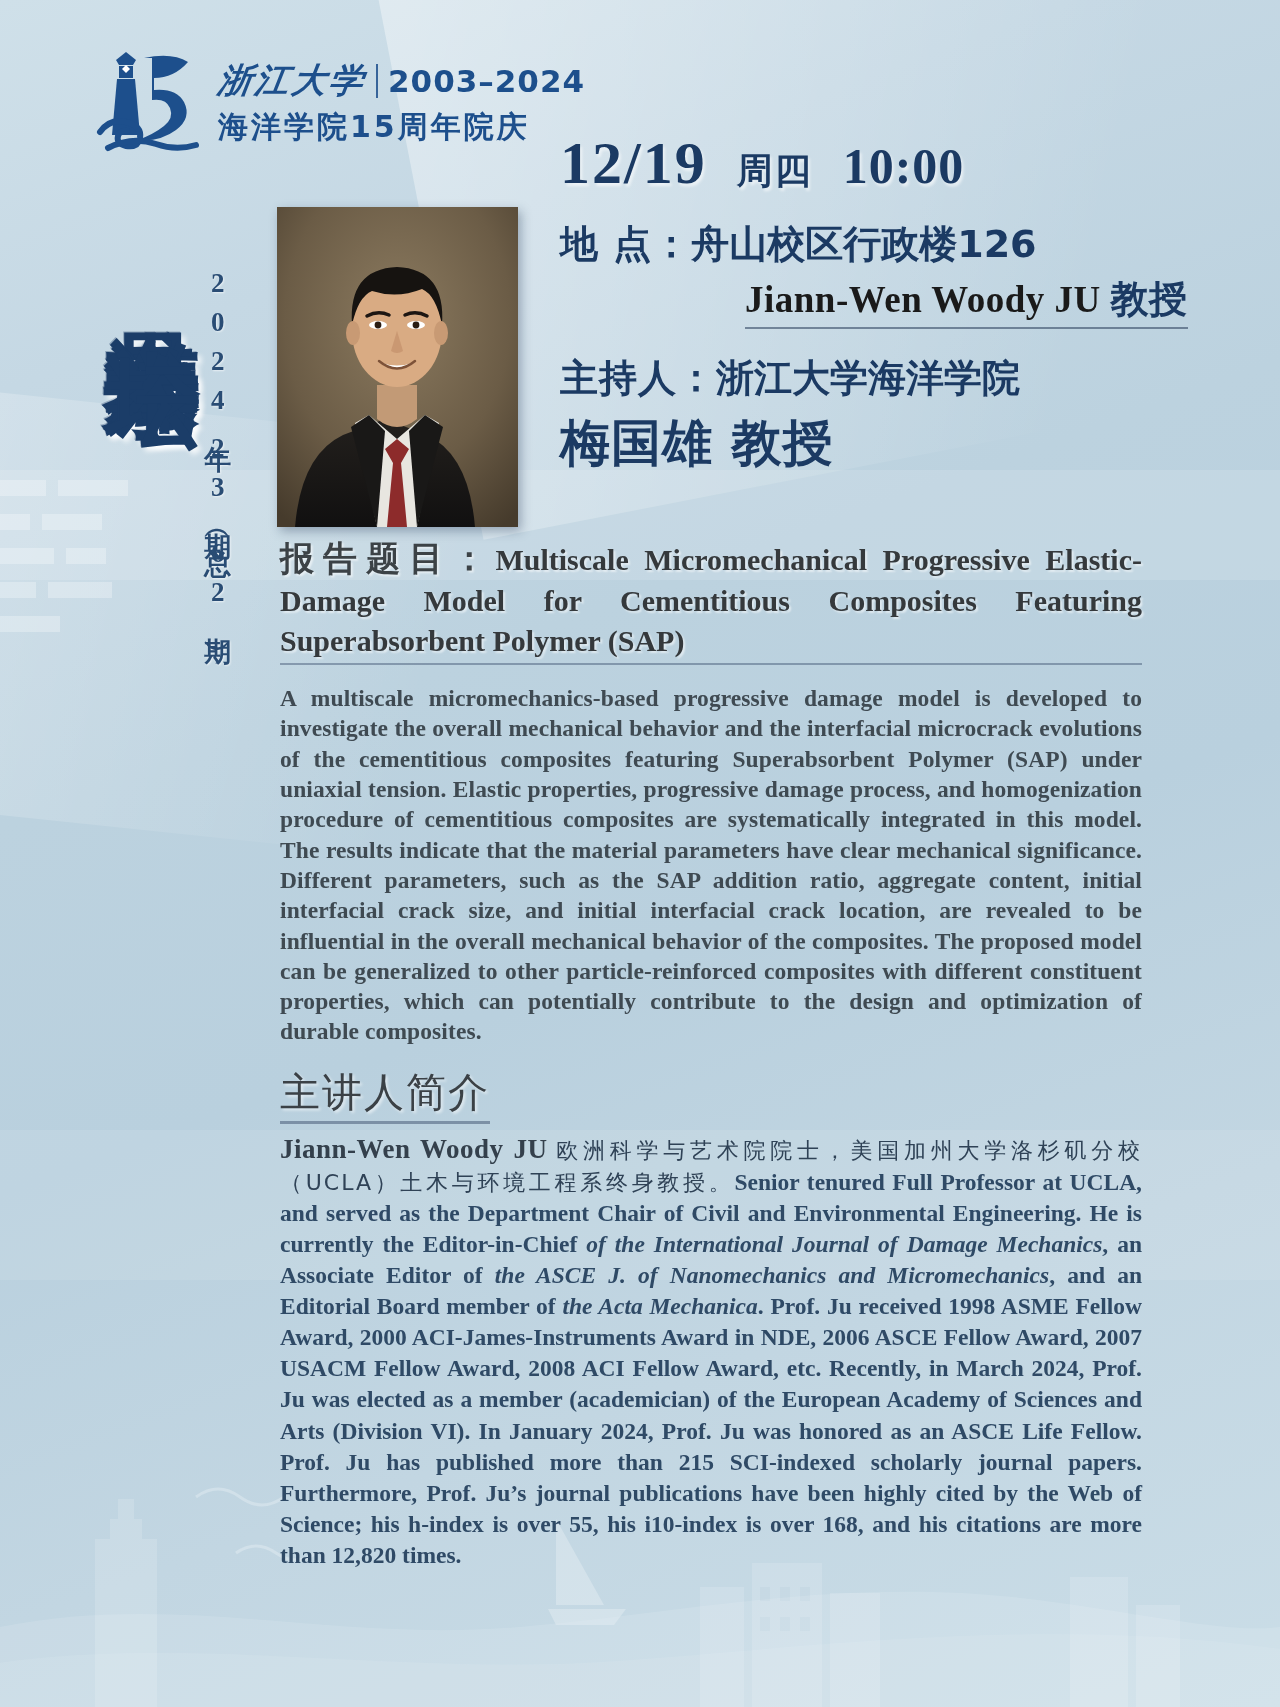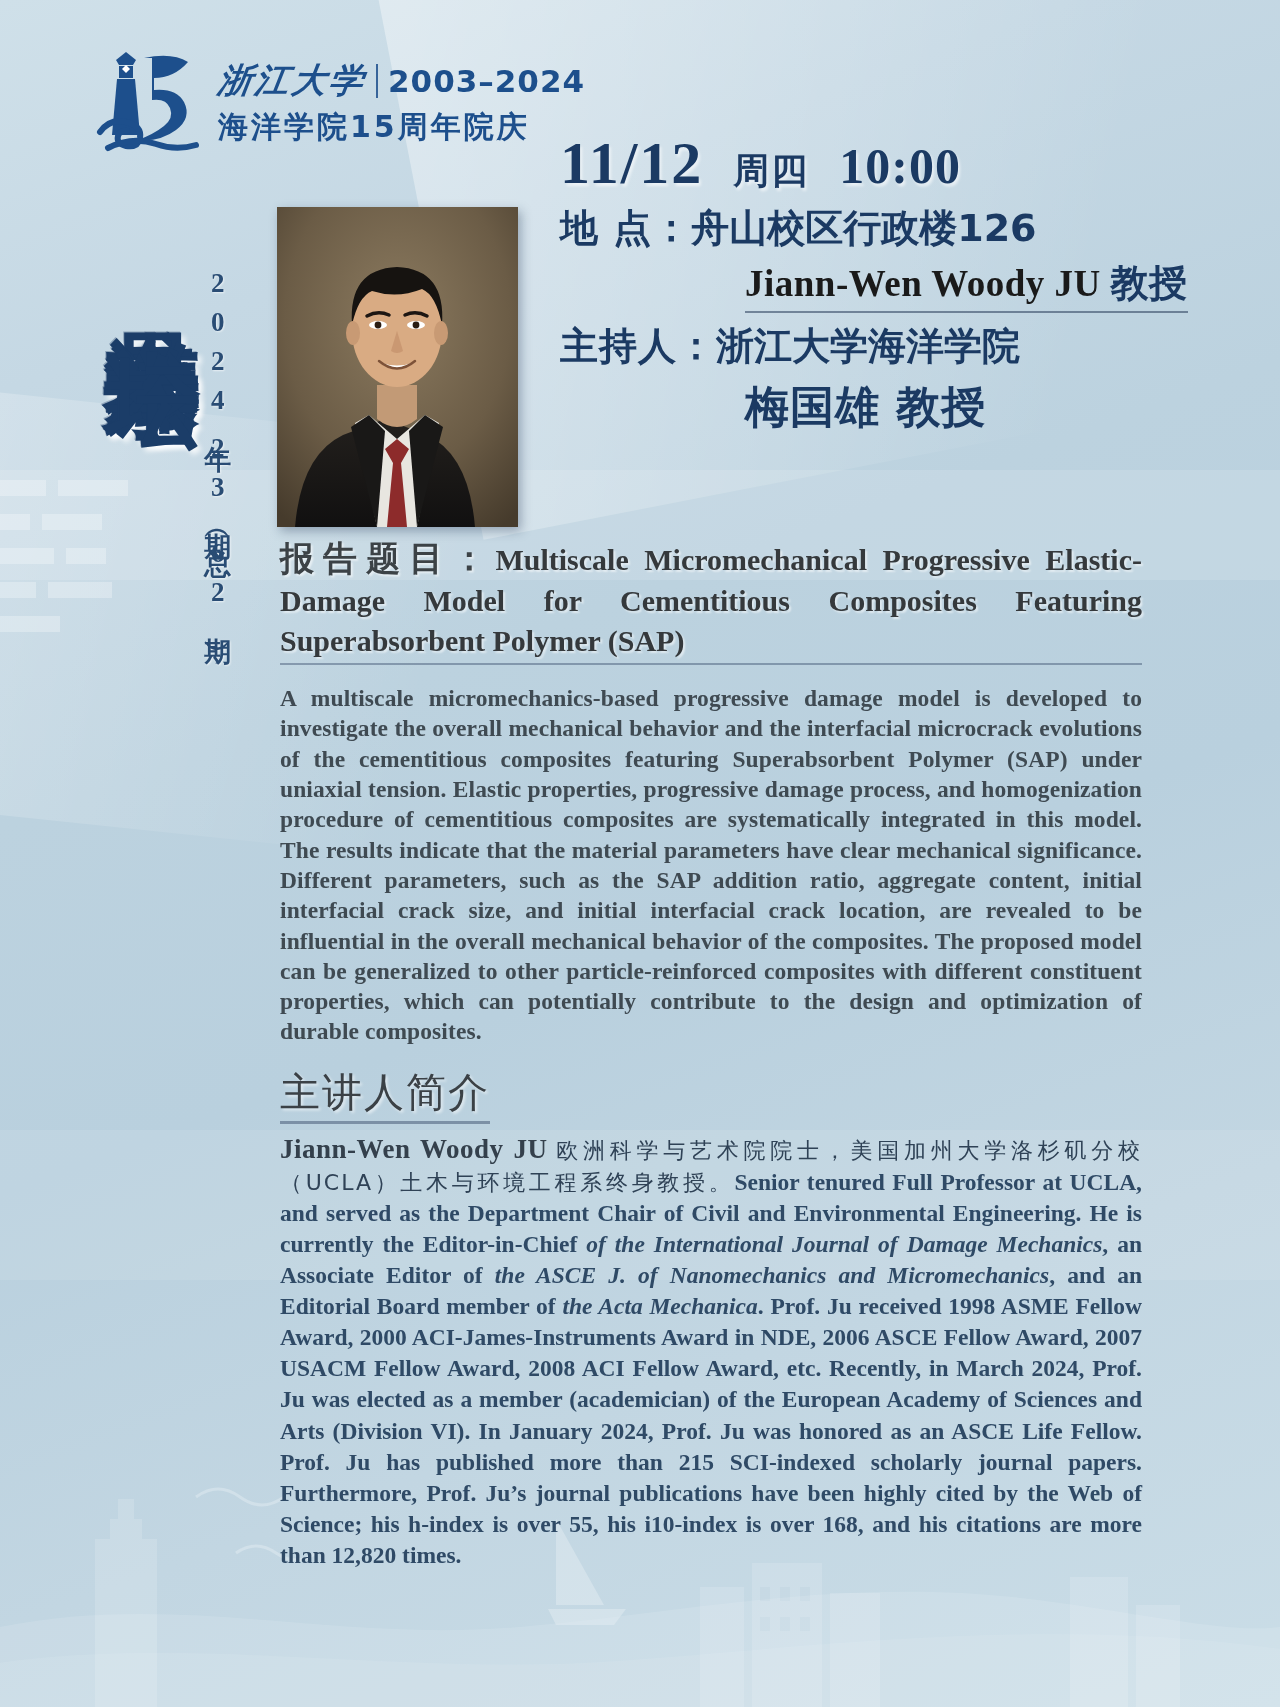--- a/index.html
+++ b/index.html
@@ -170,21 +170,21 @@
   .line-date .wd {
     font-family: "DejaVu Sans", sans-serif;
     font-size: 36px; font-weight: 700;
     letter-spacing: 2px;
   }
   .line-date .tm { font-size: 50px; letter-spacing: 1px; }
 
   .row {
     display: flex;
     align-items: baseline;
-    margin-top: 8px;
+    margin-top: 24px;
     white-space: nowrap;
   }
   .row .lbl {
     font-family: "DejaVu Sans", sans-serif;
     font-weight: 700;
     font-size: 38px;
     color: #1b3a63;
     letter-spacing: 1px;
     flex: none;
   }
@@ -210,23 +210,22 @@
     padding-bottom: 2px;
   }
   .subline .cn {
     font-family: Liberation Sans, sans-serif;
     font-size: 38px;
     color: #1b3a63;
   }
   .subline2 {
     font-family: "DejaVu Sans", sans-serif;
     font-weight: 700;
-    font-size: 44px;
+    font-size: 50px;
     color: #1b3a63;
-    margin-left: 185px;
     margin-top: 6px;
     letter-spacing: 1px;
     white-space: nowrap;
   }
 
   
   .content {
     position: absolute;
     left: 280px; top: 536px;
     width: 862px;
@@ -427,21 +426,21 @@
       <path d="M102 155 q18 14 36 0 q-18 7 -36 0 z" fill="#ffffff"></path>
       <path d="M102 154 q18 15 36 0" stroke="#7d5238" stroke-width="2.5" fill="none" stroke-linecap="round"></path>
 
       <path d="M92 208 l-18 12 l26 100 l8 -96 z" fill="#191817"></path>
       <path d="M148 208 l18 12 l-26 100 l-8 -96 z" fill="#191817"></path>
     </svg>
   </div>
 
   <div class="headinfo">
     <div class="line-date">
-      <span class="dm">11/12</span>
+      <span class="dm">12/19</span>
       <span class="wd">周四</span>
       <span class="tm">10:00</span>
     </div>
 
     <div class="row">
       <span class="lbl">地  点：</span>
       <span class="val">舟山校区行政楼126</span>
     </div>
 
     <div class="subline">

